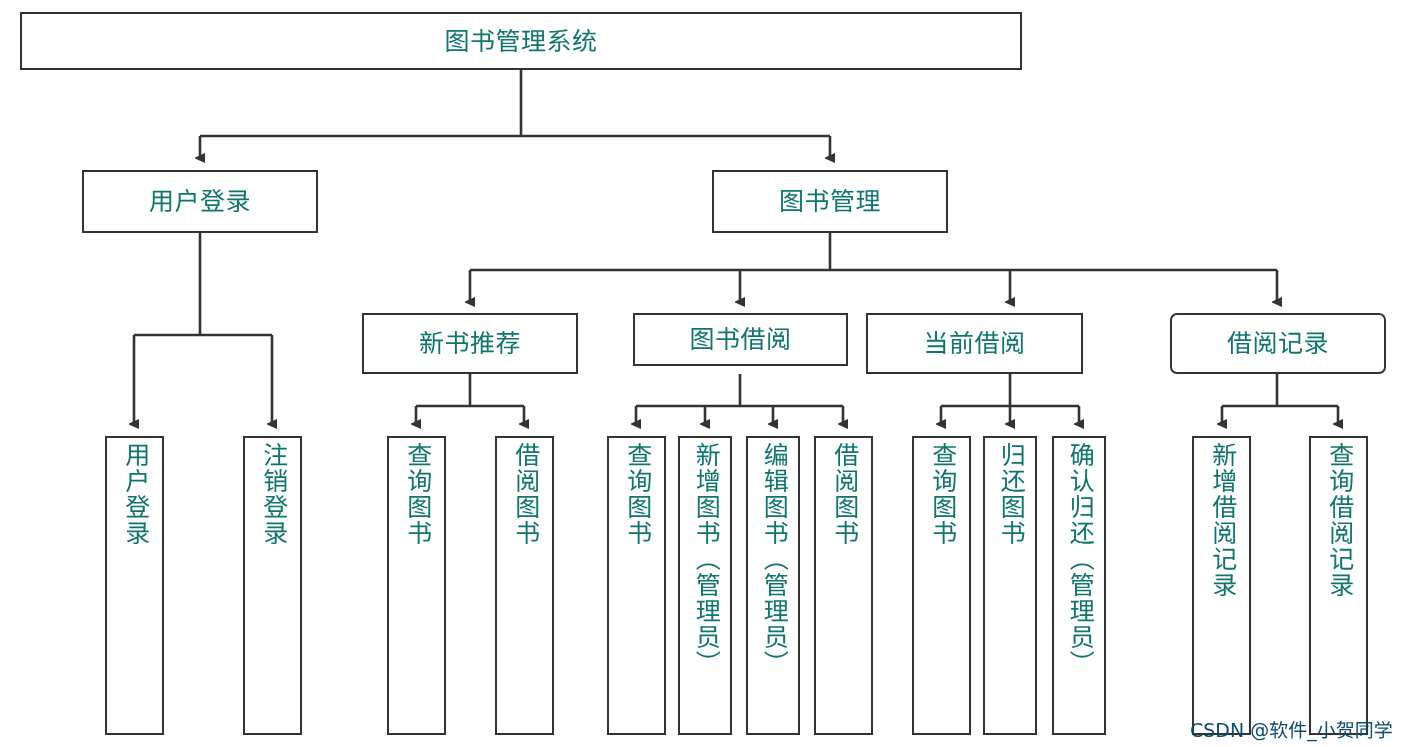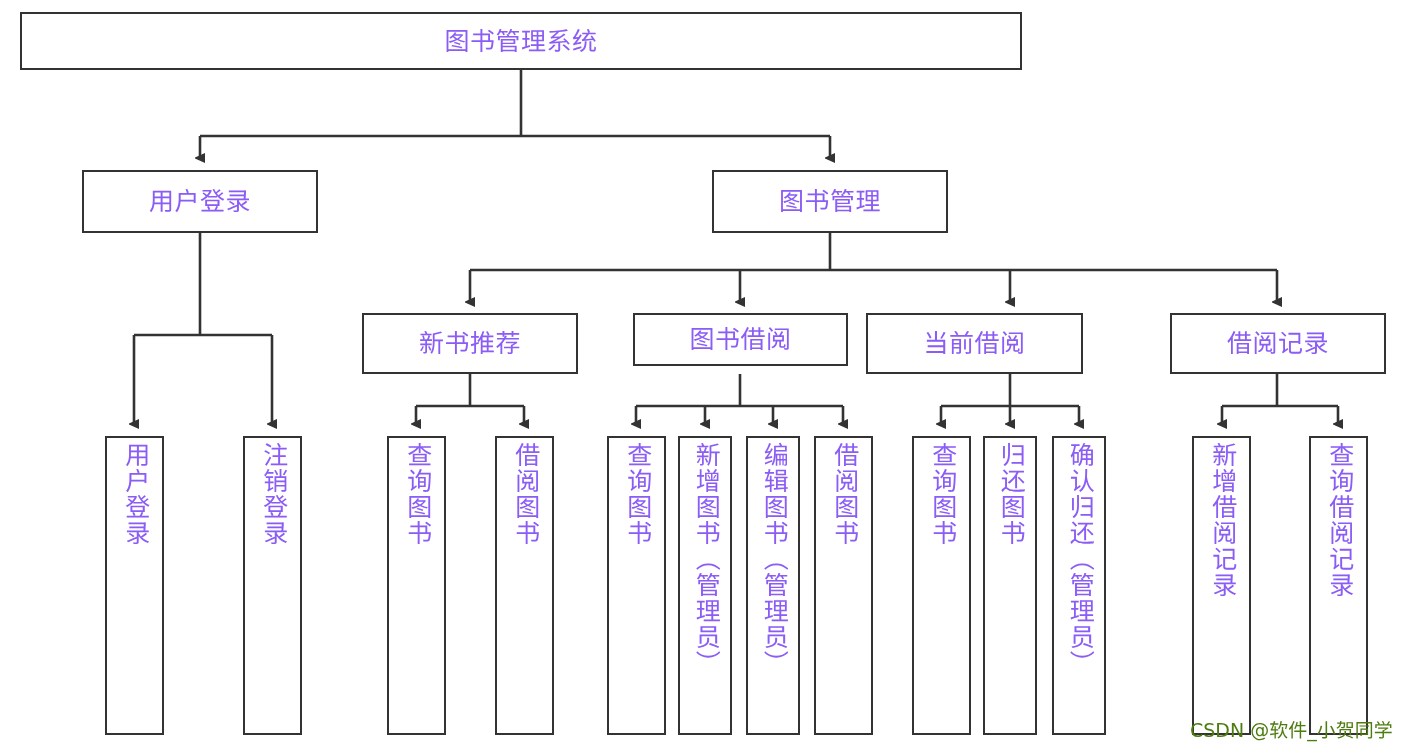--- a/index.html
+++ b/index.html
@@ -33,21 +33,21 @@
     display: flex;
     align-items: center;
     justify-content: center;
     color: #222222;
     z-index: 2;
   }
   .node-label {
     display: block;
     line-height: 1.16;
     letter-spacing: 0.5px;
-    color: #8b5cf6;
+    color: #0f766e;
   }
   .node.horizontal .node-label {
     font-size: 25px;
     white-space: nowrap;
   }
   .node.vertical {
     align-items: flex-start;
     justify-content: center;
     padding-top: 4px;
   }
@@ -59,21 +59,21 @@
     letter-spacing: 1px;
     white-space: normal;
     max-height: 286px;
   }
   .node.vertical.tall-text .node-label {
     max-height: 292px;
   }
   .watermark {
     position: absolute;
     font-size: 19px;
-    color: #4d7c0f;
+    color: #0c4a6e;
     white-space: nowrap;
     z-index: 3;
     font-family: "DejaVu Sans", "Liberation Sans", sans-serif;
   }
 </style>
 </head>
 <body>
 
 <div id="diagram-root">
 
@@ -145,21 +145,21 @@
   </div>
 
   <div class="node horizontal" style="left:633px; top:313px; width:215px; height:53px;">
     <span class="node-label">图书借阅</span>
   </div>
 
   <div class="node horizontal" style="left:866px; top:313px; width:217px; height:61px;">
     <span class="node-label">当前借阅</span>
   </div>
 
-  <div class="node horizontal" style="left:1170px; top:313px; width:216px; height:61px;">
+  <div class="node horizontal" style="left:1170px; top:313px; width:216px; height:61px;border-radius:7px;">
     <span class="node-label">借阅记录</span>
   </div>
 
   <div class="node vertical" style="left:105px; top:436px; width:59px; height:299px;">
     <span class="node-label">用户登录</span>
   </div>
 
   <div class="node vertical" style="left:243px; top:436px; width:59px; height:299px;">
     <span class="node-label">注销登录</span>
   </div>

